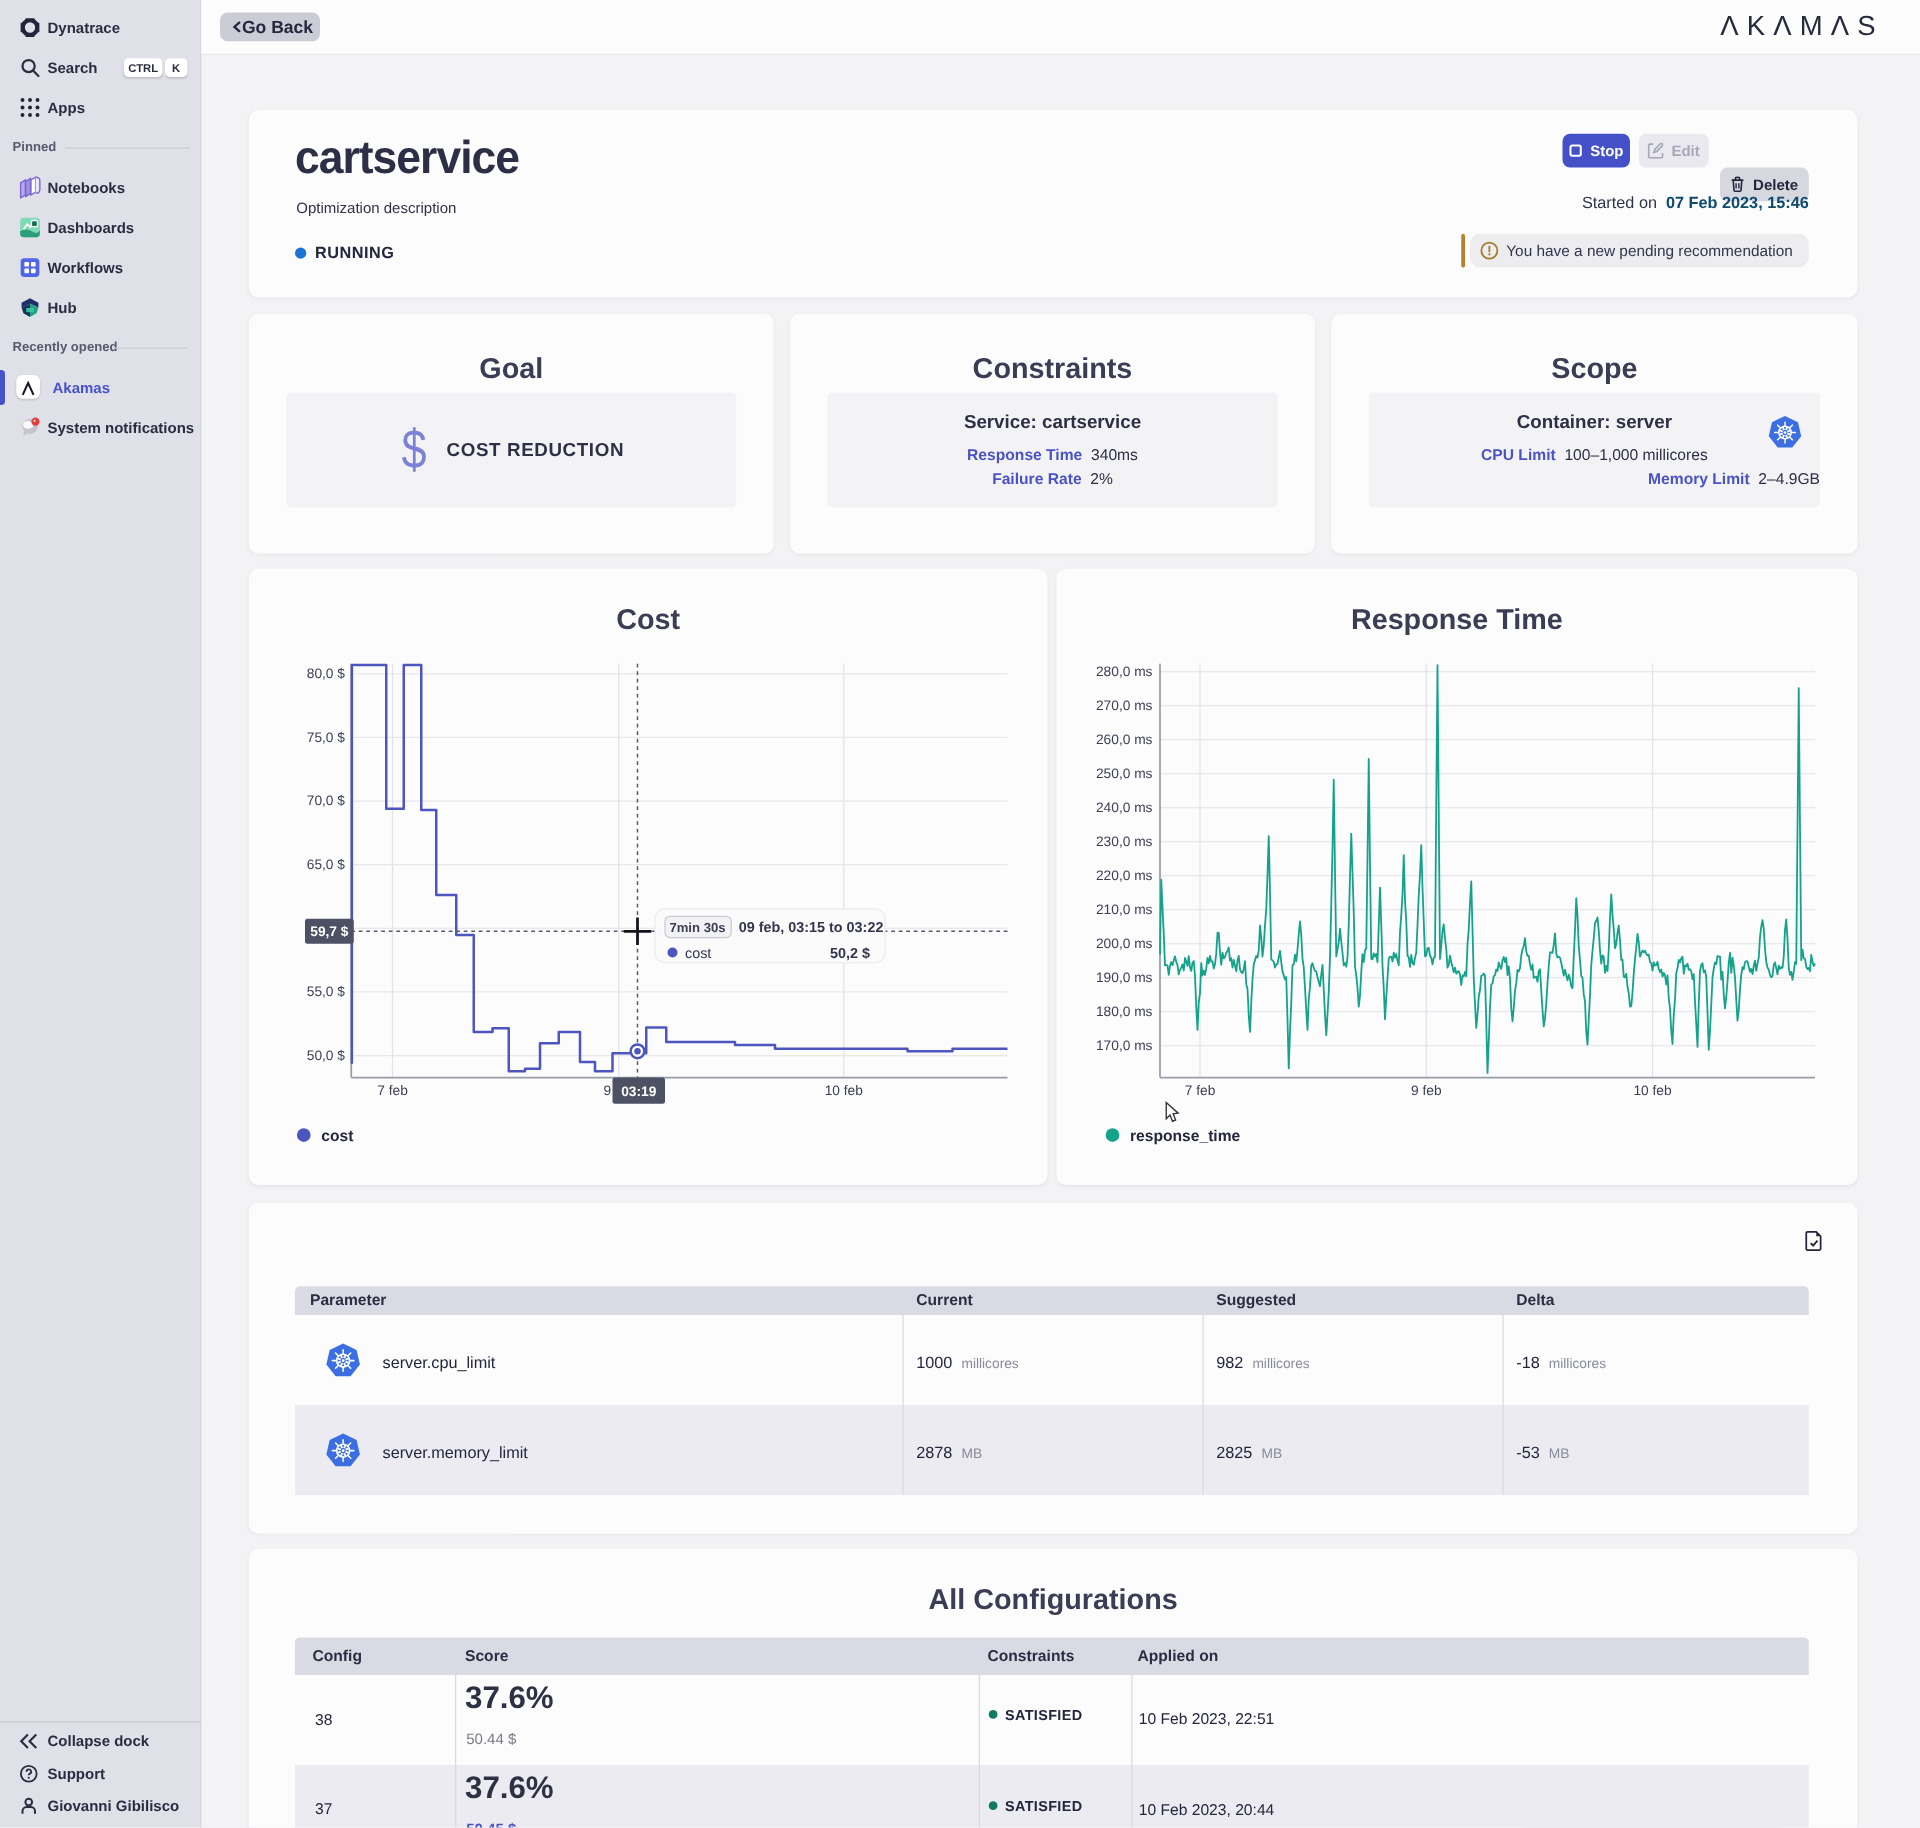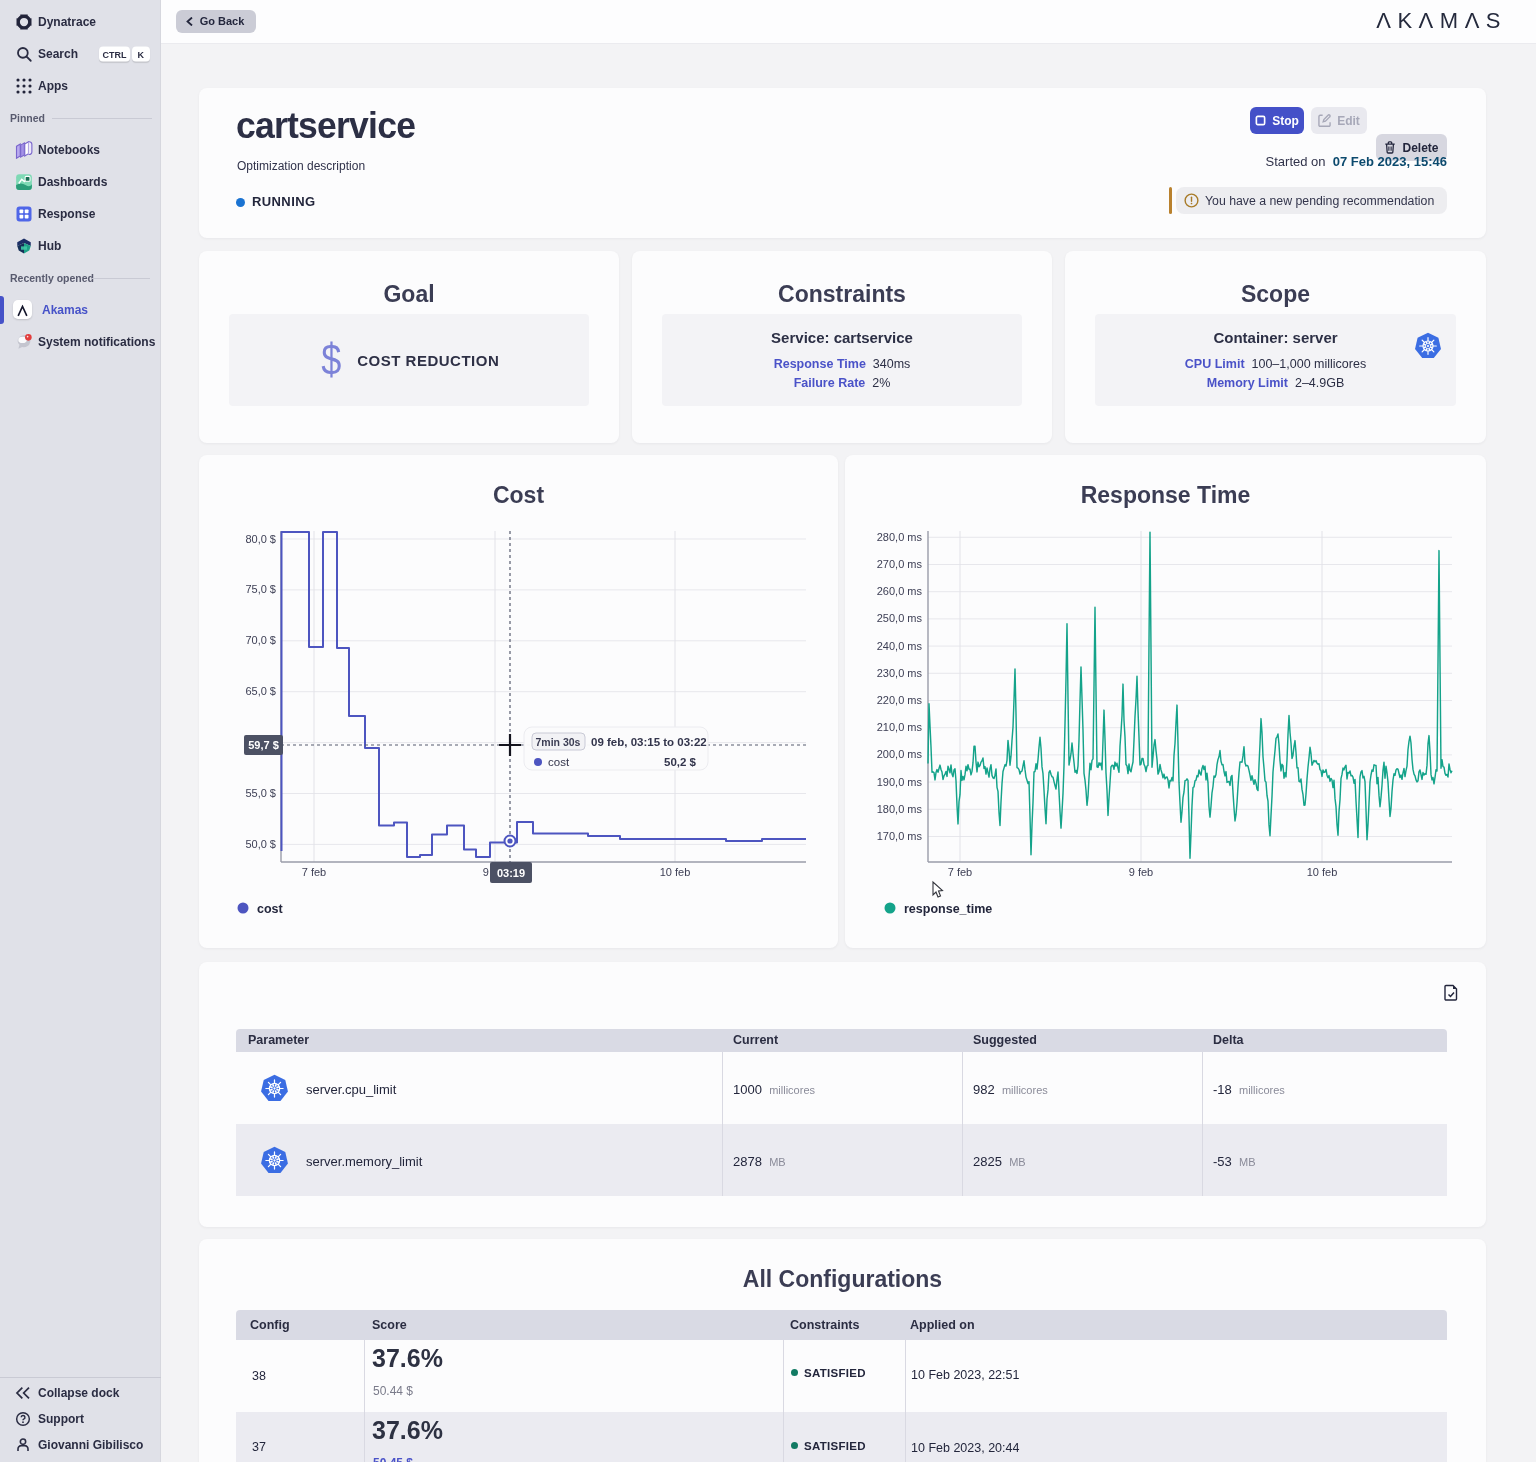--- a/index.html
+++ b/index.html
@@ -9,21 +9,21 @@
   
   #sidebar { left:0; top:0; width:161px; height:1462px; background:#e0e1e8; border-right:1px solid #d6d7de; }
   .sitem { position:absolute; left:0; width:161px; height:32px; }
   .sitem .ic { position:absolute; left:15px; top:50%; transform:translateY(-50%); width:18px; height:18px; }
   .sitem .lb { position:absolute; left:38px; top:50%; transform:translateY(-50%); font-size:12px; font-weight:700; color:#2a2c42; white-space:nowrap; }
   .slabel { position:absolute; left:10px; font-size:10.5px; font-weight:700; color:#585a6e; }
   .sline { position:absolute; height:1px; background:#c9cad4; }
   .keycap { display:inline-block; background:#fff; border-radius:4px; font-size:9px; font-weight:700; color:#2a2c42; padding:2.5px 3.5px; box-shadow:0 1px 1px rgba(0,0,0,.12); }
   
   #topbar { left:161px; top:0; width:1375px; height:44px; background:#fdfdfe; border-bottom:1px solid #ebebef; }
-  #goback { left:176px; top:10px; width:80px; height:23px; background:#cbccd6; border-radius:6px; font-size:11px; font-weight:700; color:#23263c; line-height:23px; text-align:center; }
+  #goback { left:176px; top:10px; width:80px; height:23px; background:#cbccd6; border-radius:6px; font-size:14px; font-weight:700; color:#23263c; line-height:23px; text-align:center; }
   #akamas-logo { right:29px; top:8px; font-size:22px; font-weight:500; letter-spacing:6.5px; color:#252a3d; }
   
   .card { position:absolute; background:#fcfcfd; border-radius:8px; box-shadow:0 1px 3px rgba(20,20,40,.05); }
   .ctitle { position:absolute; width:100%; text-align:center; font-size:23px; font-weight:700; color:#3b3d54; }
   .panel { position:absolute; background:#f3f3f6; border-radius:4px; }
   .ilabel { color:#4a52c8; font-weight:700; }
   
   #h-title { left:37px; top:17px; font-size:37px; font-weight:700; color:#2c2f45; letter-spacing:-0.8px; transform:scaleX(.96); transform-origin:0 0; }
   #h-desc { left:38px; top:71px; font-size:12px; color:#30324a; }
   #h-running { left:37px; top:106px; font-size:13px; font-weight:700; letter-spacing:0.4px; color:#23263c; }
@@ -106,21 +106,21 @@
     <div class="lb">Dashboards</div>
   </div>
   <div class="sitem" style="top:198px;">
     <svg class="ic" viewBox="0 0 24 24">
       <rect x="2" y="2" width="20" height="20" rx="4" fill="#4f66e8"></rect>
       <rect x="6" y="6" width="5" height="5" rx="1" fill="#fff"></rect>
       <rect x="13" y="6" width="5" height="5" rx="1" fill="#fff"></rect>
       <rect x="6" y="13" width="5" height="5" rx="1" fill="#fff"></rect>
       <rect x="13" y="13" width="5" height="5" rx="1" fill="#fff"></rect>
     </svg>
-    <div class="lb">Response</div>
+    <div class="lb">Workflows</div>
   </div>
   <div class="sitem" style="top:230px;">
     <svg class="ic" viewBox="0 0 24 24">
       <path d="M3 7 L12 2 L21 7 L21 12 L12 8 L3 12 Z" fill="#1c2f66"></path>
       <path d="M3 12 L12 8 L12 22 L5 18 Z" fill="#153058"></path>
       <path d="M12 8 L21 12 L19 18 L12 22 Z" fill="#1fa287"></path>
       <path d="M8 12.5 L16 12.5 L16 17 L8 17 Z" fill="#3ec9a6" opacity=".9"></path>
     </svg>
     <div class="lb">Hub</div>
   </div>
@@ -221,21 +221,21 @@
       <div style="text-align:center; margin-top:15px; font-size:15px; font-weight:700; color:#2c2f45;">Service: cartservice</div>
       <div style="text-align:center; margin-top:11px; font-size:12.5px;"><span class="ilabel">Response Time</span>&nbsp; <span style="color:#2c2f45;">340ms</span></div>
       <div style="text-align:center; margin-top:5px; font-size:12.5px;"><span class="ilabel">Failure Rate</span>&nbsp; <span style="color:#2c2f45;">2%</span></div>
     </div>
   </div>
   <div class="card" style="left:1065px; top:251px; width:421px; height:192px;">
     <div class="ctitle" style="top:30px;">Scope</div>
     <div class="panel" style="left:30px; top:63px; width:361px; height:92px;">
       <div style="text-align:center; margin-top:15px; font-size:15px; font-weight:700; color:#2c2f45;">Container: server</div>
       <div style="text-align:center; margin-top:11px; font-size:12.5px;"><span class="ilabel">CPU Limit</span>&nbsp; <span style="color:#2c2f45;">100–1,000 millicores</span></div>
-      <div style="text-align:center; margin-top:5px; font-size:12.5px;"><span class="ilabel">Memory Limit</span>&nbsp; <span style="color:#2c2f45;">2–4.9GB</span></div>
+      <div style="text-align:right; margin-top:5px; font-size:12.5px;"><span class="ilabel">Memory Limit</span>&nbsp; <span style="color:#2c2f45;">2–4.9GB</span></div>
       <svg class="abs" style="right:14px; top:18px;" width="28" height="28" viewBox="0 0 28 28">
         <use href="#k8s"></use>
       </svg>
     </div>
   </div>
 
   <div class="card" id="costcard" style="left:199px; top:455px; width:639px; height:493px;">
     <div class="ctitle" style="top:27px;">Cost</div>
 <svg class="abs" style="left:0;top:0;" width="639" height="493" viewBox="0 0 639 493">
 <line x1="82" y1="84.0" x2="607" y2="84.0" stroke="#e7e7ec" stroke-width="1"></line>

